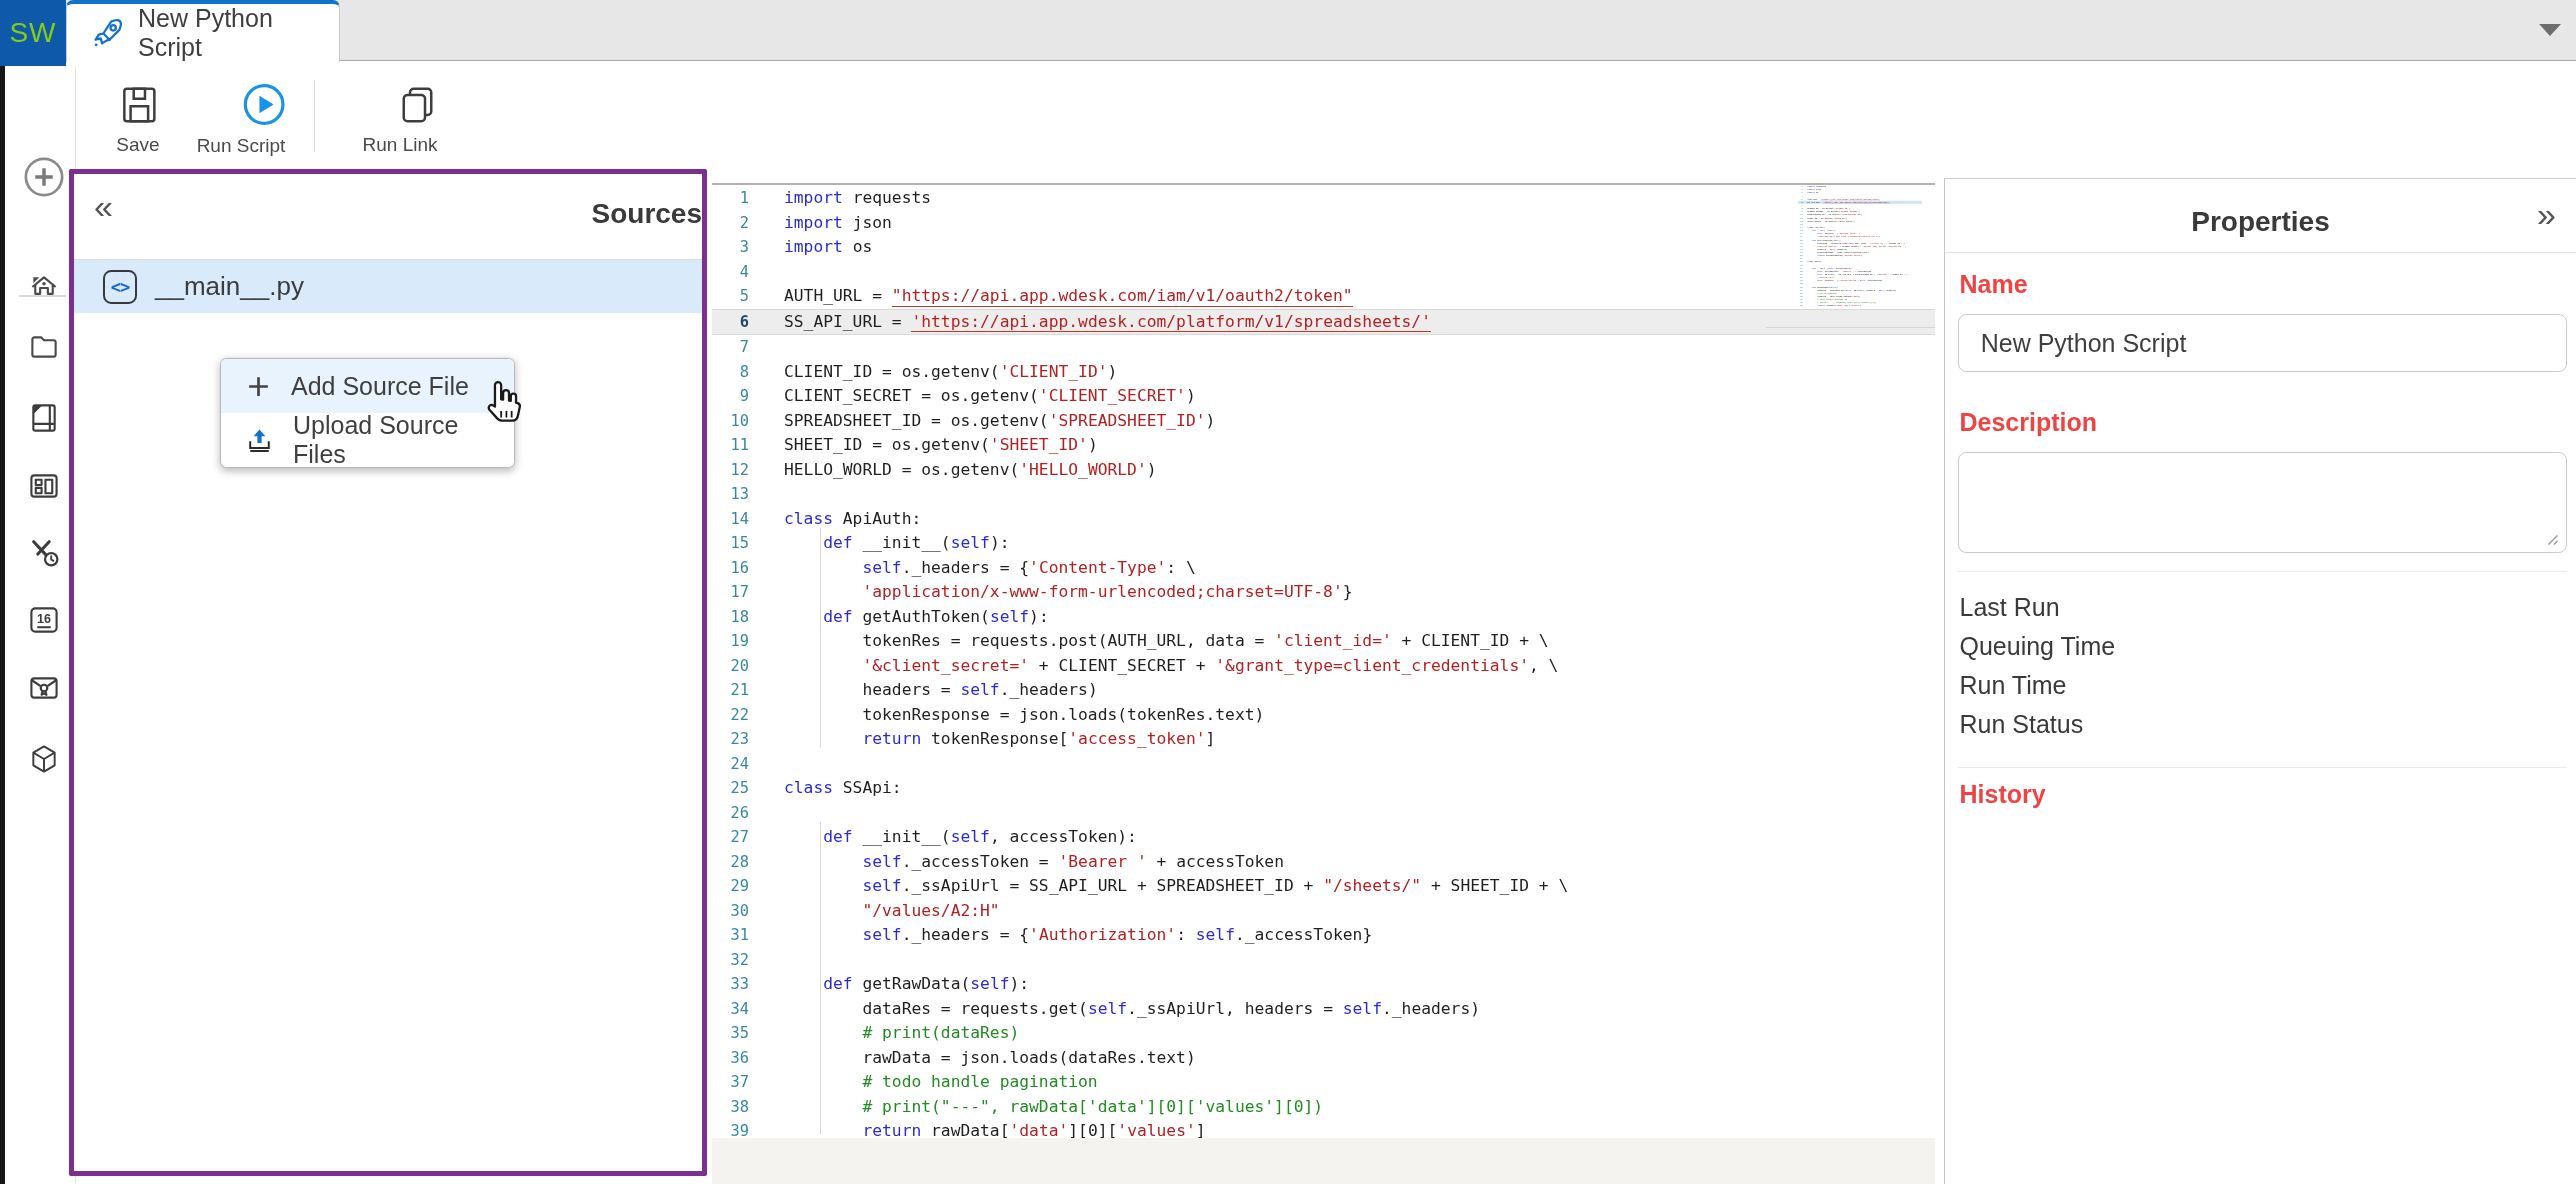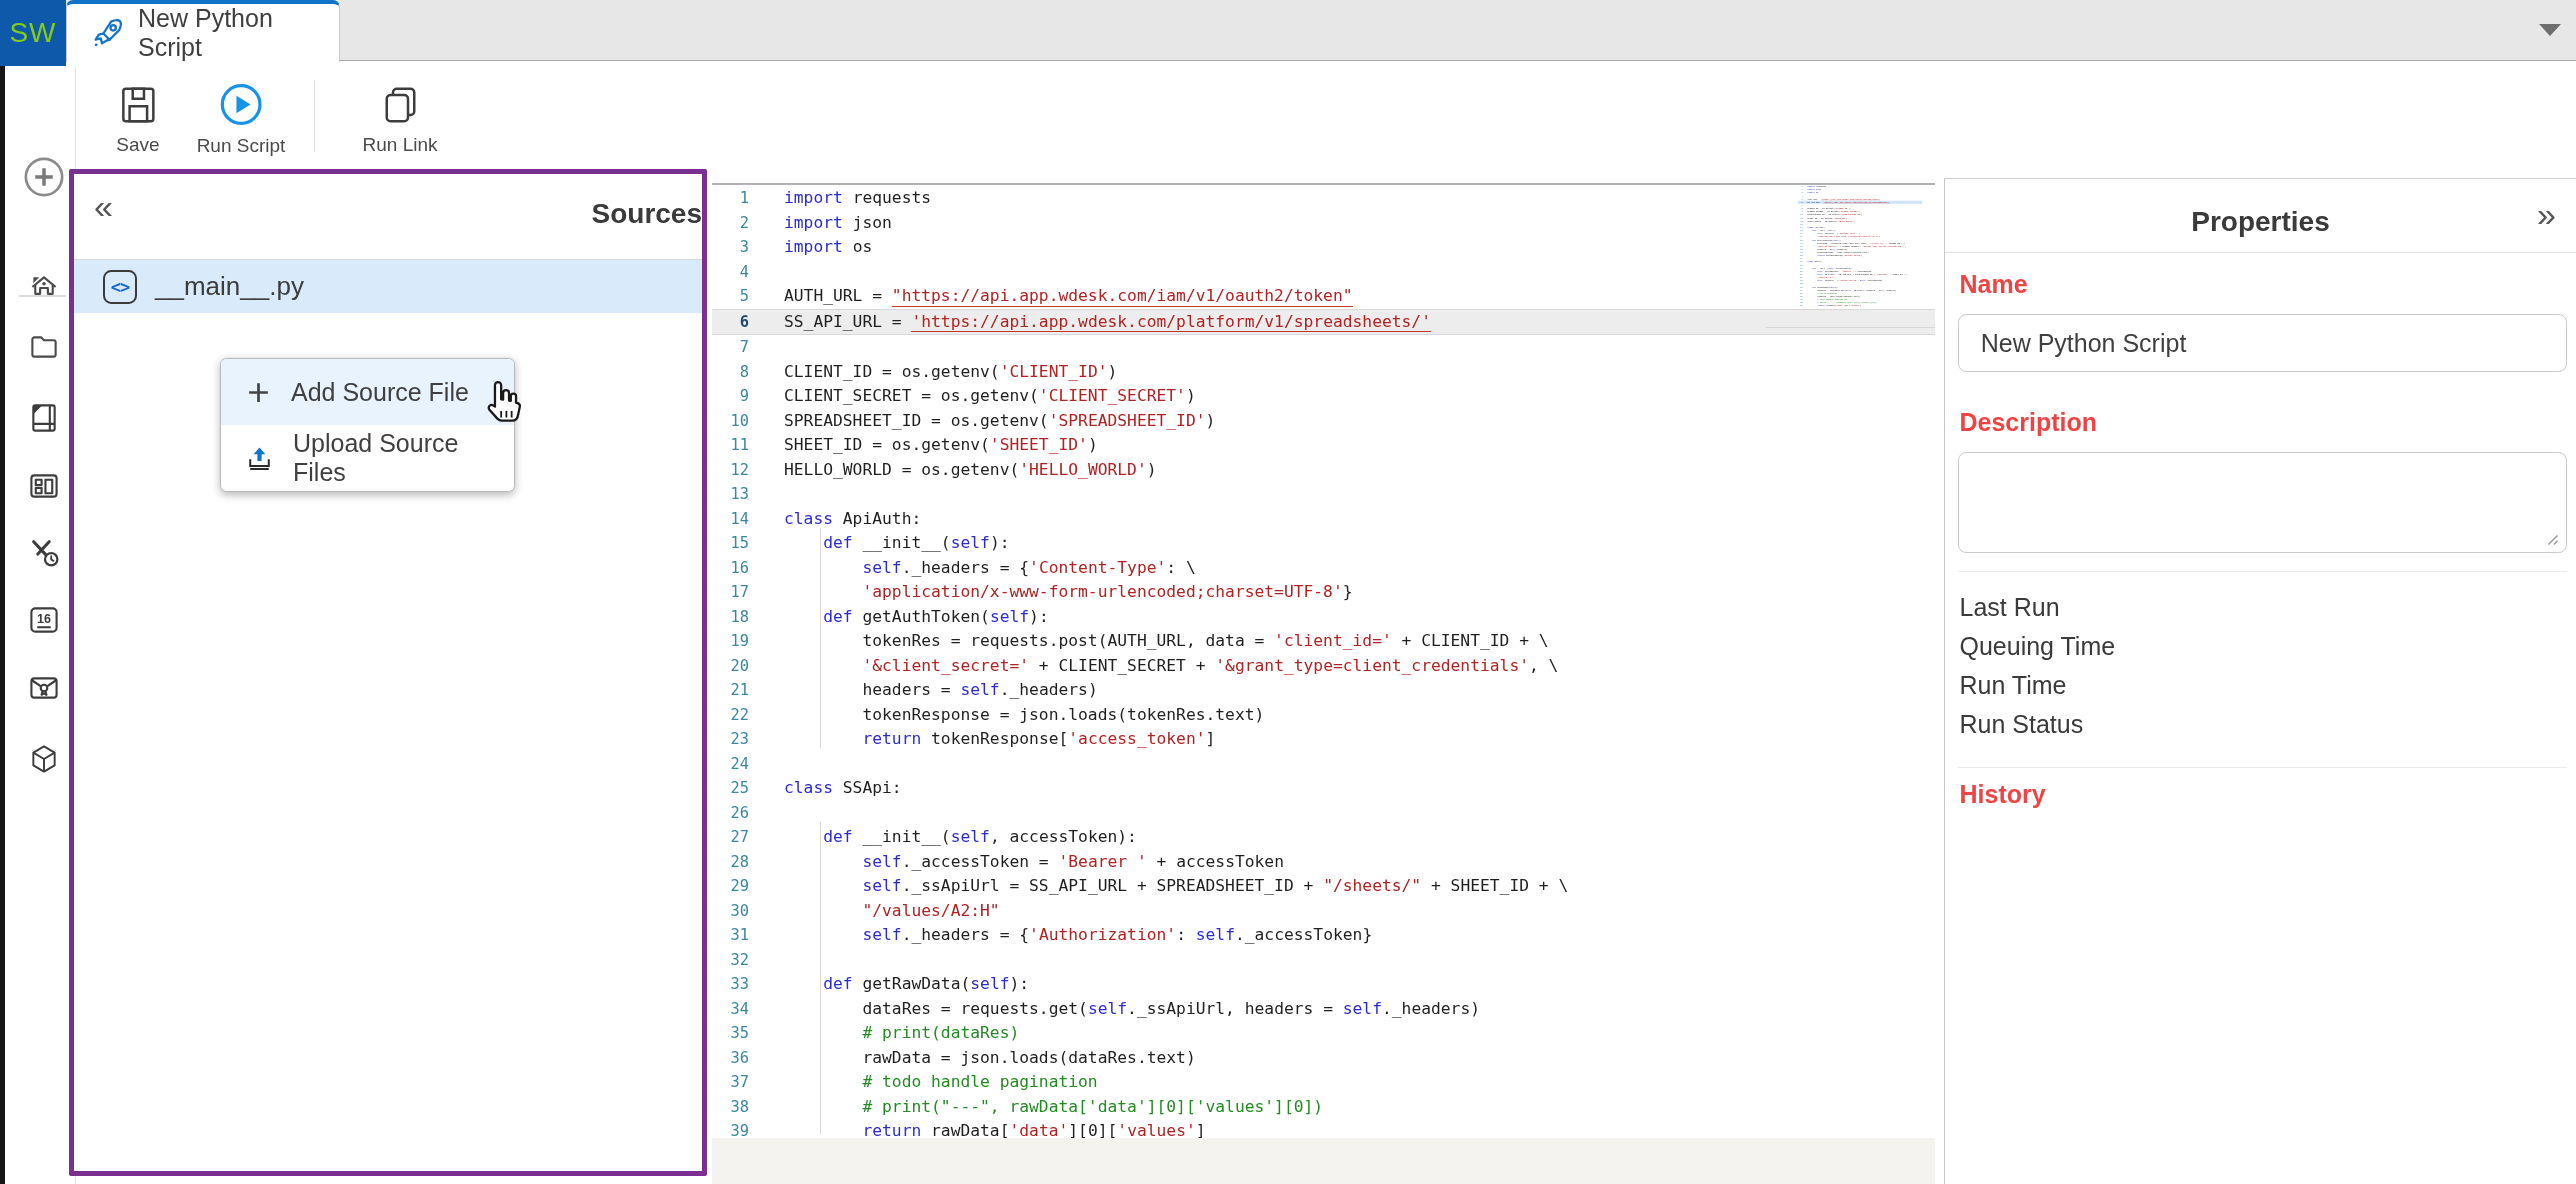--- a/index.html
+++ b/index.html
@@ -13,21 +13,21 @@
         display:flex;align-items:center;justify-content:center;letter-spacing:0.9px;z-index:5;}
   #tab{left:66px;top:0;width:274px;height:62px;background:#fff;border-top:4.5px solid #1273ca;
        border-left:0.9px solid #c9c9c9;border-right:0.9px solid #c9c9c9;border-radius:7.2px 7.2px 0 0;
        display:flex;align-items:center;padding-left:23.5px;box-sizing:border-box;z-index:4;}
   #tab .title{font-size:25px;color:#3f3f3f;margin-left:14.5px;}
   #caret{left:2539px;top:23.5px;width:0;height:0;border-left:11px solid transparent;
          border-right:11px solid transparent;border-top:12.7px solid #6e6e6e;}
   #leftstrip{left:0;top:66px;width:4.5px;height:1119px;background:#161616;}
 
   
-  .toolbtn{display:flex;flex-direction:column;align-items:center;gap:9px;transform:translateX(-50%);}
+  .toolbtn{display:flex;flex-direction:column;align-items:flex-end;gap:9px;transform:translateX(-50%);}
   .toolbtn .lbl{font-size:19px;color:#4a4a4a;white-space:nowrap;}
   #tool-divider{left:314px;top:80px;width:0.9px;height:72px;background:#dcdcdc;}
 
   
   #sidebar{left:4.5px;top:66px;width:70px;height:1119px;background:#fff;border-right:0.9px solid #e3e3e3;}
   .side-ic{position:absolute;left:39px;transform:translate(-50%,-50%);}
   #side-divider{left:14.5px;top:229px;width:47px;height:1.8px;background:#dadada;position:absolute;}
 
   
   #sources{left:69px;top:169px;width:638px;height:1007px;border:5.4px solid #7b2f90;background:#fff;
@@ -38,21 +38,21 @@
   #src-file{position:absolute;left:0;top:86px;width:100%;height:53px;background:#d9eafa;
             display:flex;align-items:center;padding-left:29px;box-sizing:border-box;}
   #code-chip{width:34px;height:34px;border:2.7px solid #3a3a3a;border-radius:8.2px;display:flex;
              align-items:center;justify-content:center;box-sizing:border-box;background:#fff0;}
   #code-chip span{color:#1565d8;font-size:17px;font-weight:bold;letter-spacing:-0.9px;font-family:"DejaVu Sans Mono",monospace;}
   #src-file .fname{font-size:26px;color:#3c3c3c;font-weight:400;margin-left:18px;}
 
   
   #ctxmenu{left:220px;top:358px;width:293px;background:#fff;border:0.9px solid #b9b9b9;border-radius:6.3px;
            box-shadow:0 2.7px 8.2px rgba(0,0,0,0.28);overflow:hidden;z-index:20;}
-  .ctx-item{height:66px;display:flex;align-items:center;padding-left:25px;box-sizing:border-box;gap:20px;}
+  .ctx-item{height:54px;display:flex;align-items:center;padding-left:25px;box-sizing:border-box;gap:20px;}
   .ctx-item.hovered{background:#e9f3fd;}
   .ctx-item .mlbl{font-size:25px;color:#3f3f3f;}
   #cursor{left:478px;top:380px;z-index:30;}
 
   
   #editor-topline{left:712px;top:183px;width:1223px;height:1.8px;background:#b2b2b2;}
   #code-lines{left:712px;top:186px;width:1223px;}
   .cl{position:relative;height:24.5px;white-space:pre;font-family:"DejaVu Sans Mono",monospace;
       font-size:16.3px;line-height:24.5px;color:#1f1f1f;}
   .cl .ln{position:absolute;left:0;top:0;width:37px;text-align:right;color:#3a87a0;font-size:15.4px;}

